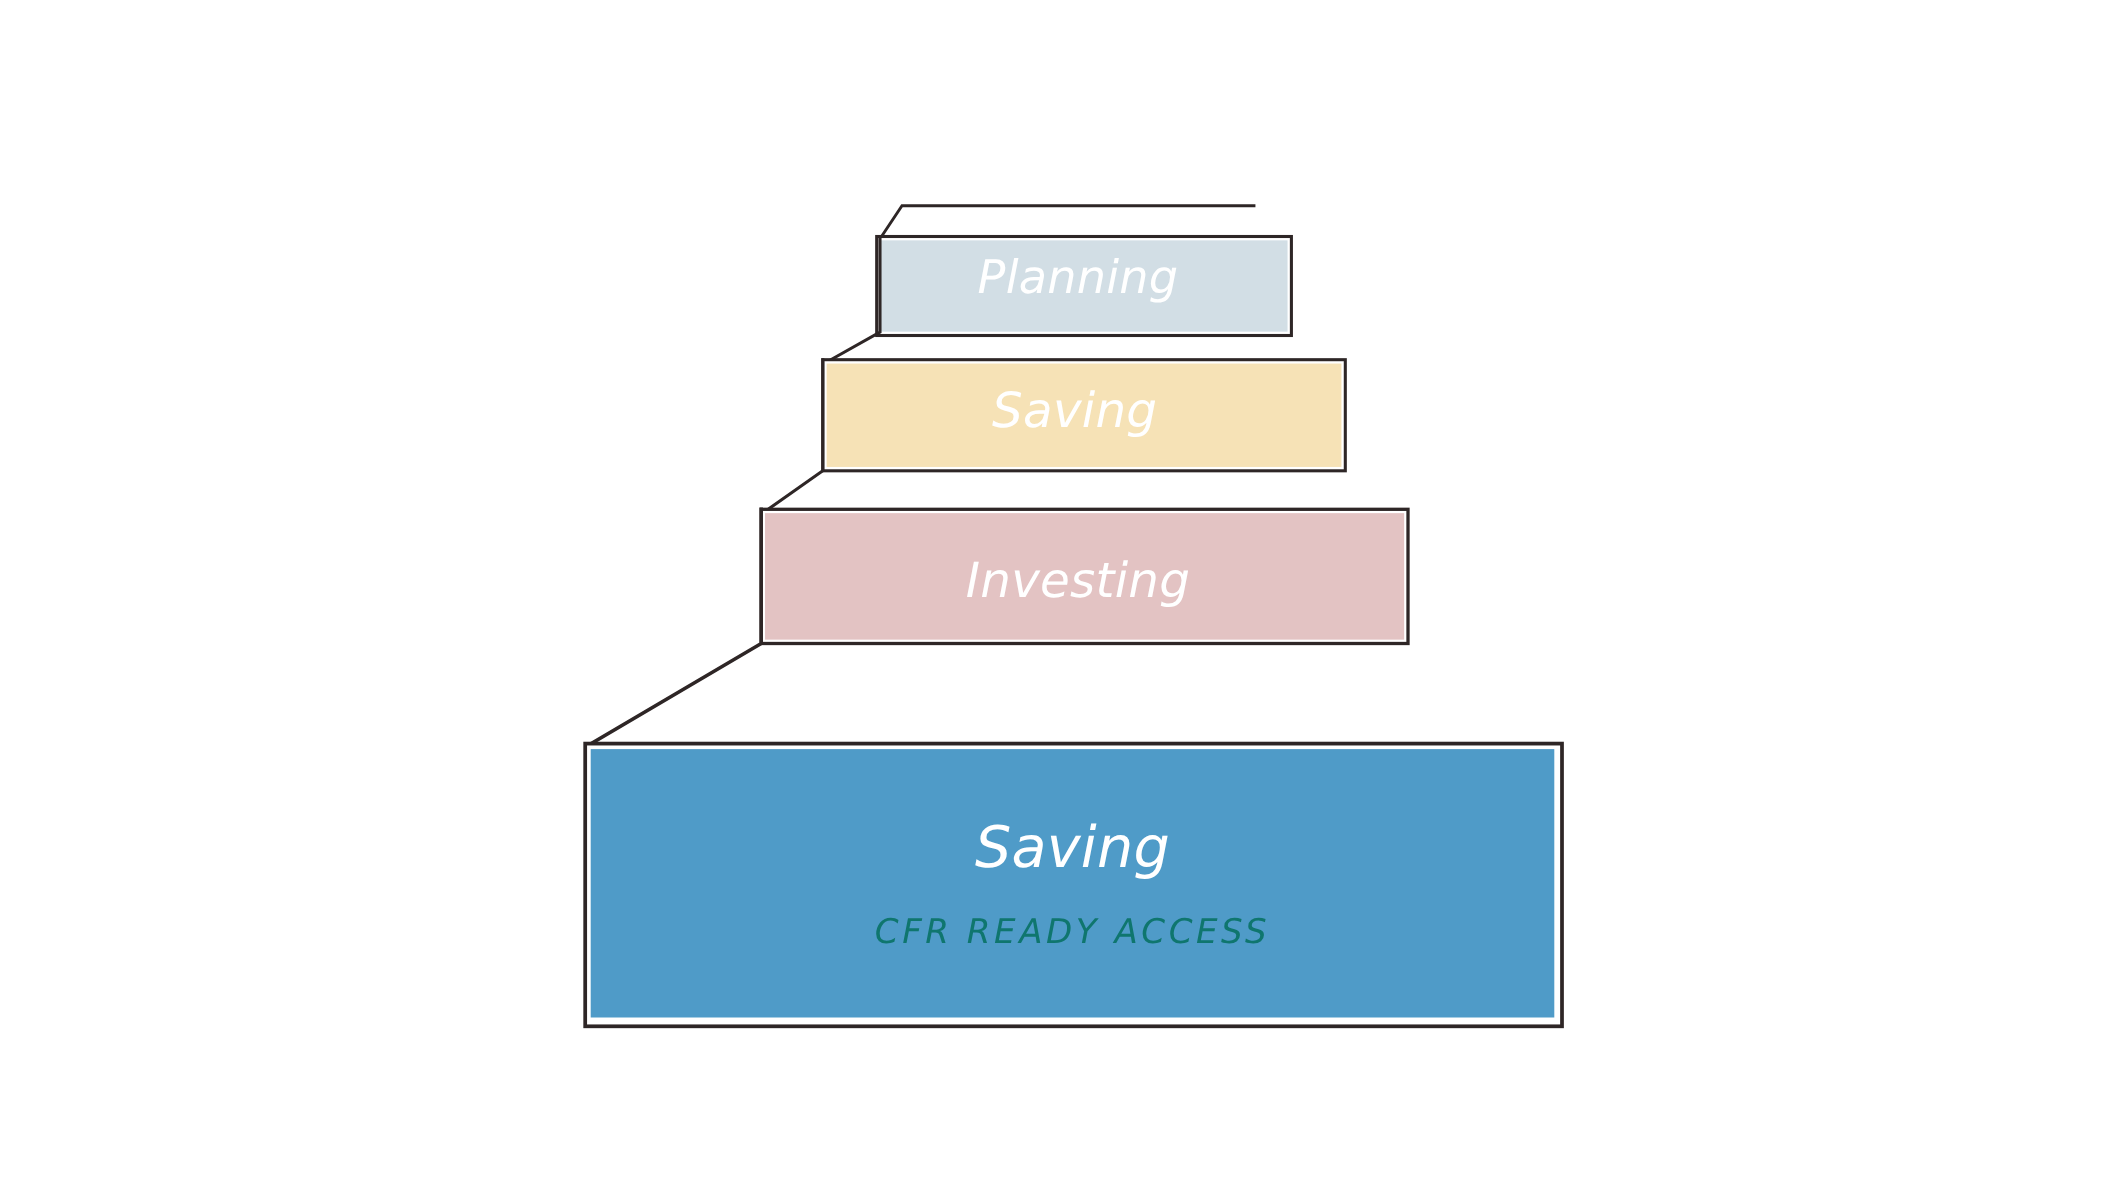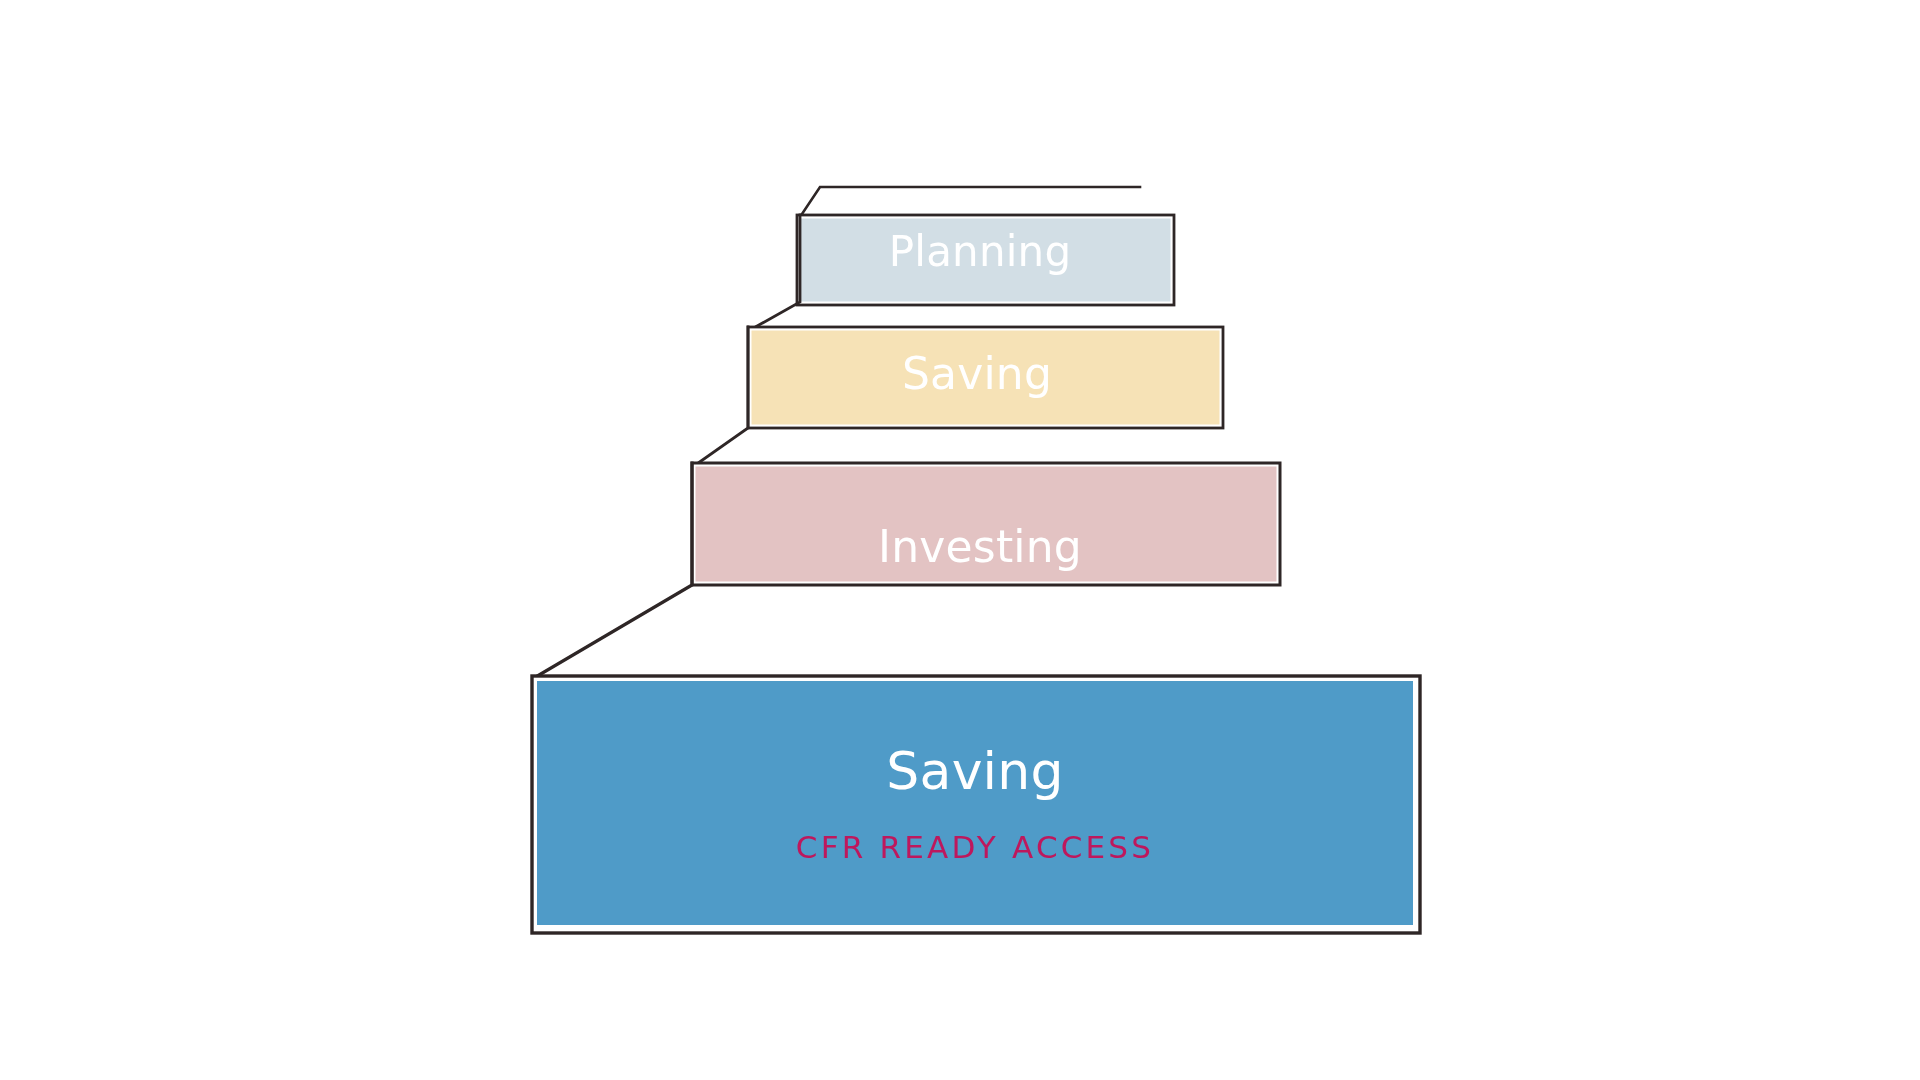--- a/index.html
+++ b/index.html
@@ -11,20 +11,21 @@
     width: 1920px;
     height: 1080px;
     overflow: hidden;
     font-family: "DejaVu Sans", "Liberation Sans", sans-serif;
   }
   #stage {
     position: relative;
     width: 1920px;
     height: 1080px;
     background: #ffffff;
+    font-style: italic;
   }
   #diagram-svg {
     position: absolute;
     left: 0;
     top: 0;
     width: 1920px;
     height: 1080px;
   }
   .step-label {
     position: absolute;
@@ -36,30 +37,30 @@
     pointer-events: none;
     color: #ffffff;
     font-weight: 400;
     white-space: nowrap;
   }
   .step-label .title {
     line-height: 1.0;
     letter-spacing: 0.2px;
   }
   .step-label .subtitle {
-    color: #be185d;
+    color: #0f766e;
     letter-spacing: 3.2px;
     font-weight: 400;
   }
   
   #label-planning  { left: 790px; top: 208px; width: 380px; height: 88px;
                      font-size: 42px; }
   #label-giving    { left: 742px; top: 325px; width: 470px; height: 98px;
                      font-size: 44px; }
-  #label-investing { left: 690px; top: 488px; width: 580px; height: 118px;
+  #label-investing { left: 690px; top: 470px; width: 580px; height: 118px;
                      font-size: 44px; }
   #label-saving    { left: 530px; top: 690px; width: 890px; height: 230px; }
   #label-saving .title { font-size: 52px; margin-bottom: 32px; }
   #label-saving .subtitle { font-size: 31px; }
 </style>
 </head>
 <body>
 
 <div id="stage">
 

